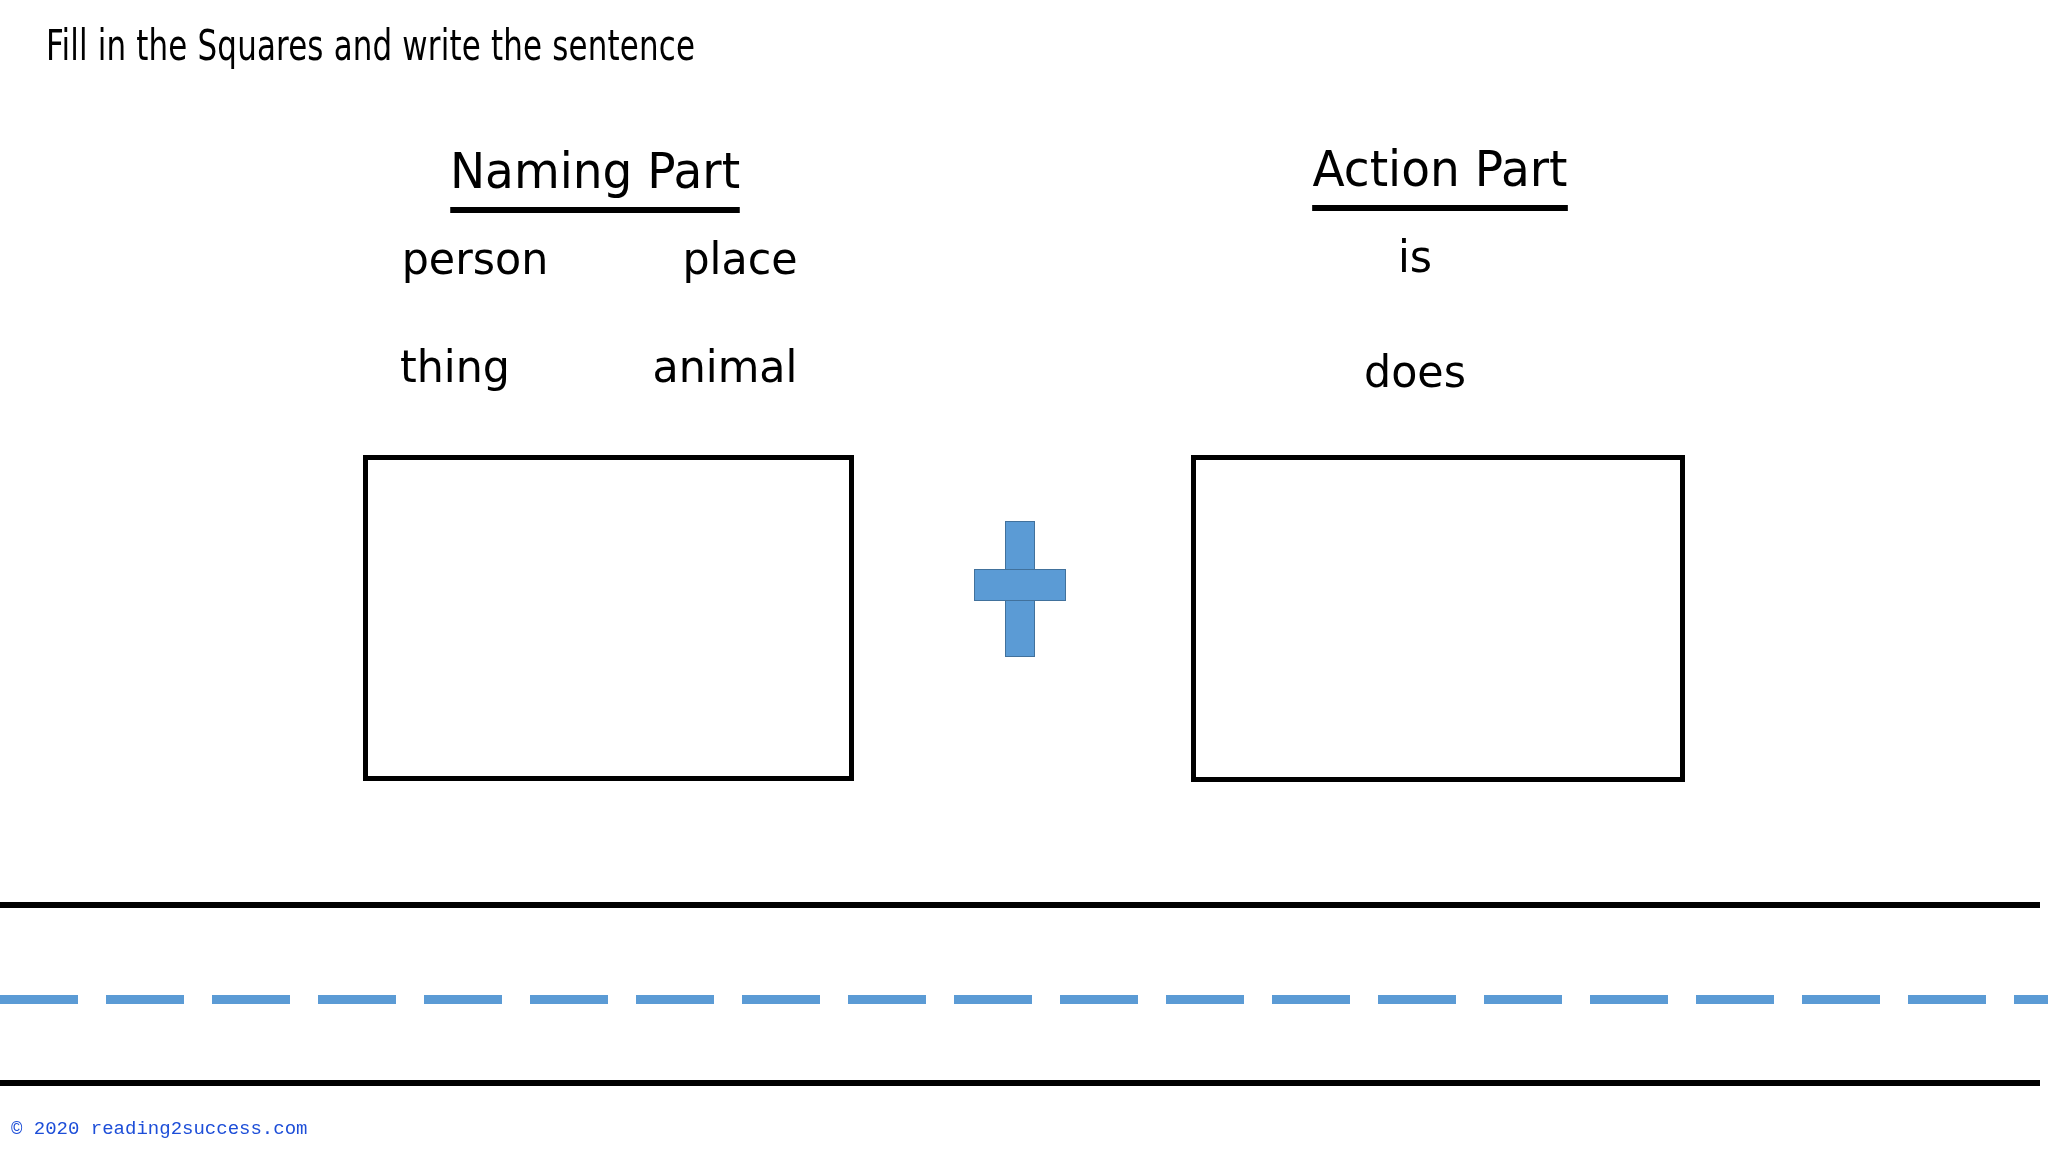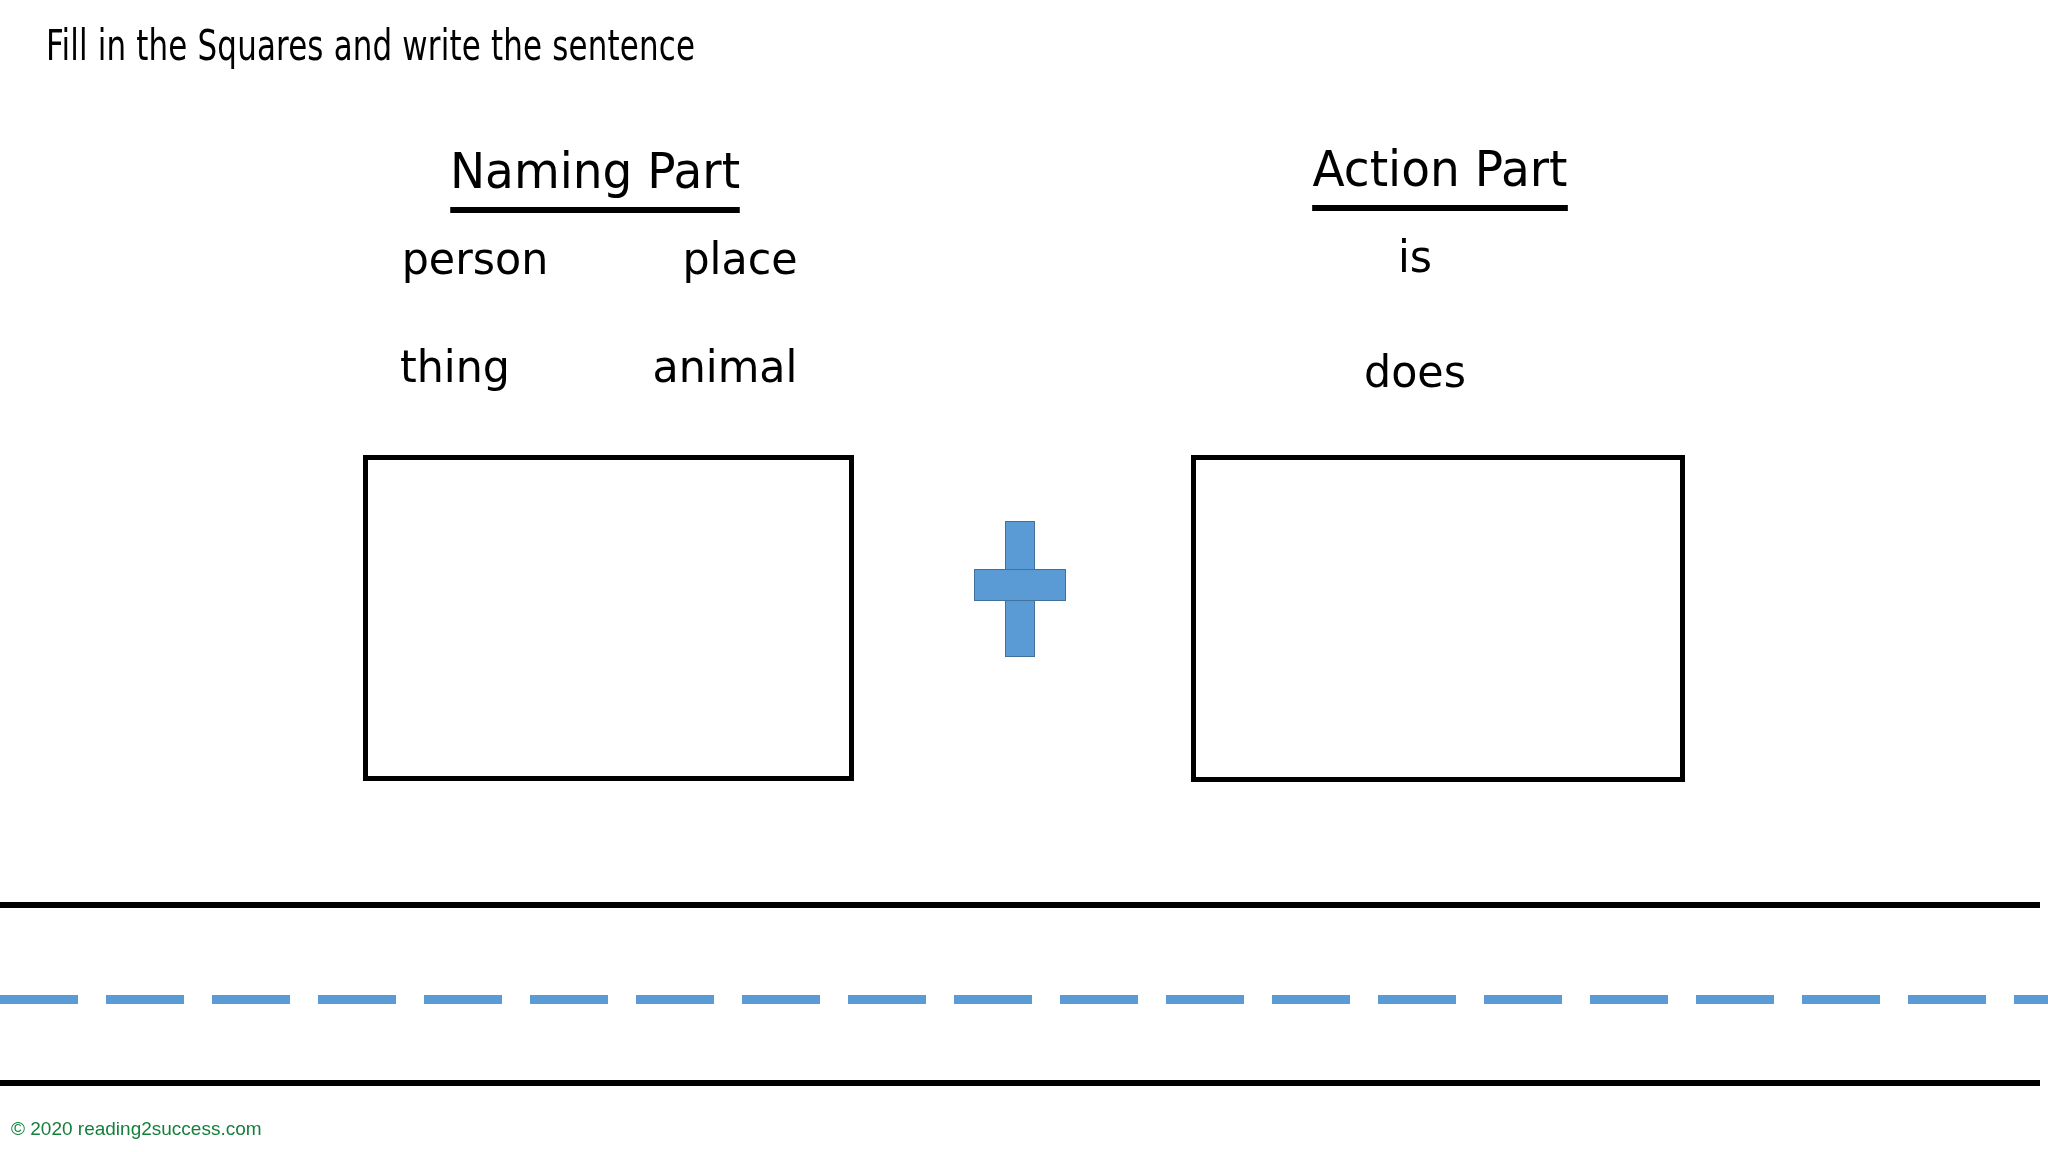--- a/index.html
+++ b/index.html
@@ -140,23 +140,23 @@
       rgba(255,255,255,0) 78px,
       rgba(255,255,255,0) 106px
     );
   }
 
   
   #footer-copyright {
     position: absolute;
     left: 11px;
     top: 1118px;
-    font-family: Liberation Sans, sans-serif;
+    font-family: Liberation Mono, monospace;
     font-size: 19px;
-    color: #15803d;
+    color: #1d4ed8;
     white-space: nowrap;
   }
 </style>
 </head>
 <body>
 
 <div id="page">
 
   <div class="worksheet-title">Fill in the Squares and write the sentence</div>
 

